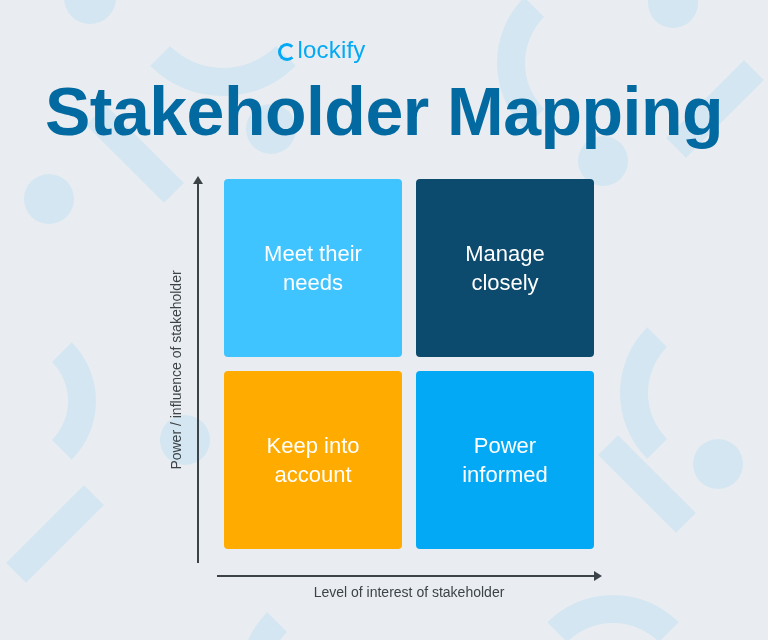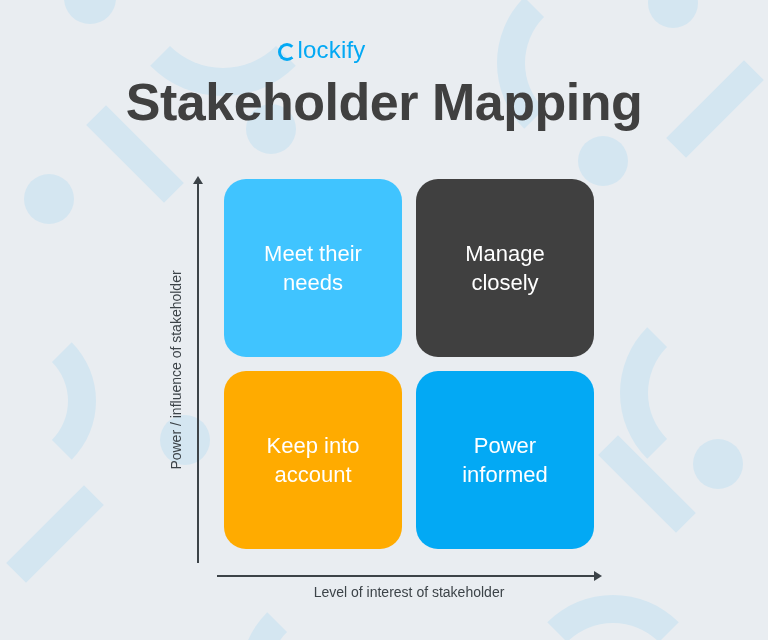--- a/index.html
+++ b/index.html
@@ -2,22 +2,22 @@
 <html><head>
 <meta charset="utf-8">
 <style>
   html, body { margin:0; padding:0; }
   body { width:768px; height:640px; overflow:hidden; background:#e9edf1; position:relative; font-family:"Liberation Sans", sans-serif; }
   .bg { position:absolute; inset:0; overflow:hidden; }
   .bg .s { position:absolute; background:#d4e6f1; }
   .bg .ring { position:absolute; border:28px solid #d4e6f1; border-radius:50%; background:transparent; }
   .logo { position:absolute; left:0; width:644px; top:36px; text-align:center; font-size:24px; color:#03a9f4; font-weight:normal; letter-spacing:0.2px; }
   .logo .mark { display:inline-block; width:18px; height:18px; border:3.5px solid #03a9f4; border-radius:50%; border-right-color:transparent; vertical-align:-3px; margin-right:1px; position:relative; box-sizing:border-box;}
-  .title { position:absolute; left:0; width:768px; top:72px; text-align:center; font-size:52px; font-weight:bold; color:#404040; letter-spacing:-0.5px; }
-  .box { position:absolute; width:178px; height:178px; border-radius:22px; display:flex; align-items:center; justify-content:center; text-align:center; color:#fff; font-size:22px; line-height:29px; }
+  .title { position:absolute; left:0; width:768px; top:72px; text-align:center; font-size:68px; font-weight:bold; color:#0369a1; letter-spacing:-0.5px; }
+  .box { position:absolute; width:178px; height:178px; border-radius:4px; display:flex; align-items:center; justify-content:center; text-align:center; color:#fff; font-size:22px; line-height:29px; }
   .axis-y { position:absolute; left:197px; top:182px; width:1.5px; height:381px; background:#3c4348; }
   .axis-y-head { position:absolute; left:193px; top:176px; width:0; height:0; border-left:5px solid transparent; border-right:5px solid transparent; border-bottom:8px solid #3c4348; }
   .axis-x { position:absolute; left:217px; top:575px; width:377px; height:1.5px; background:#3c4348; }
   .axis-x-head { position:absolute; left:594px; top:571px; width:0; height:0; border-top:5px solid transparent; border-bottom:5px solid transparent; border-left:8px solid #3c4348; }
   .label-y { position:absolute; left:176px; top:370px; transform:translate(-50%,-50%) rotate(-90deg); white-space:nowrap; font-size:14px; color:#3c4348; }
   .label-x { position:absolute; left:0; width:818px; top:584px; text-align:center; font-size:14px; color:#3c4348; }
 </style>
 </head>
 <body>
 
@@ -47,21 +47,21 @@
 
 <div class="title">Stakeholder Mapping</div>
 
 <div class="axis-y"></div>
 <div class="axis-y-head"></div>
 <div class="label-y">Power / influence of stakeholder</div>
 
 <div class="box" style="left:224px;top:179px;background:#40c4ff;">
   <span style="width:120px;">Meet their needs</span>
 </div>
-<div class="box" style="left:416px;top:179px;background:#404040;">
+<div class="box" style="left:416px;top:179px;background:#0c4a6e;">
   <span style="width:110px;">Manage closely</span>
 </div>
 <div class="box" style="left:224px;top:371px;background:#ffab00;">
   <span style="width:120px;">Keep into account</span>
 </div>
 <div class="box" style="left:416px;top:371px;background:#03a9f4;">
   <span style="width:110px;">Power informed</span>
 </div>
 
 <div class="axis-x"></div>

